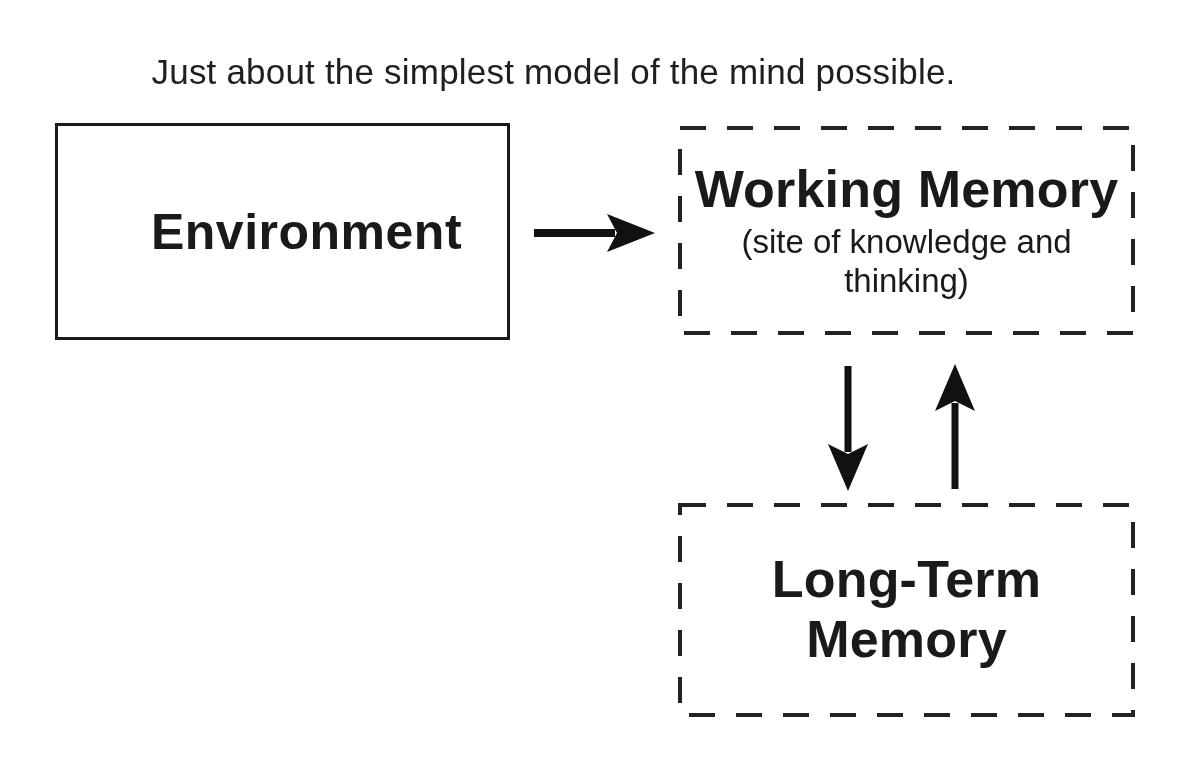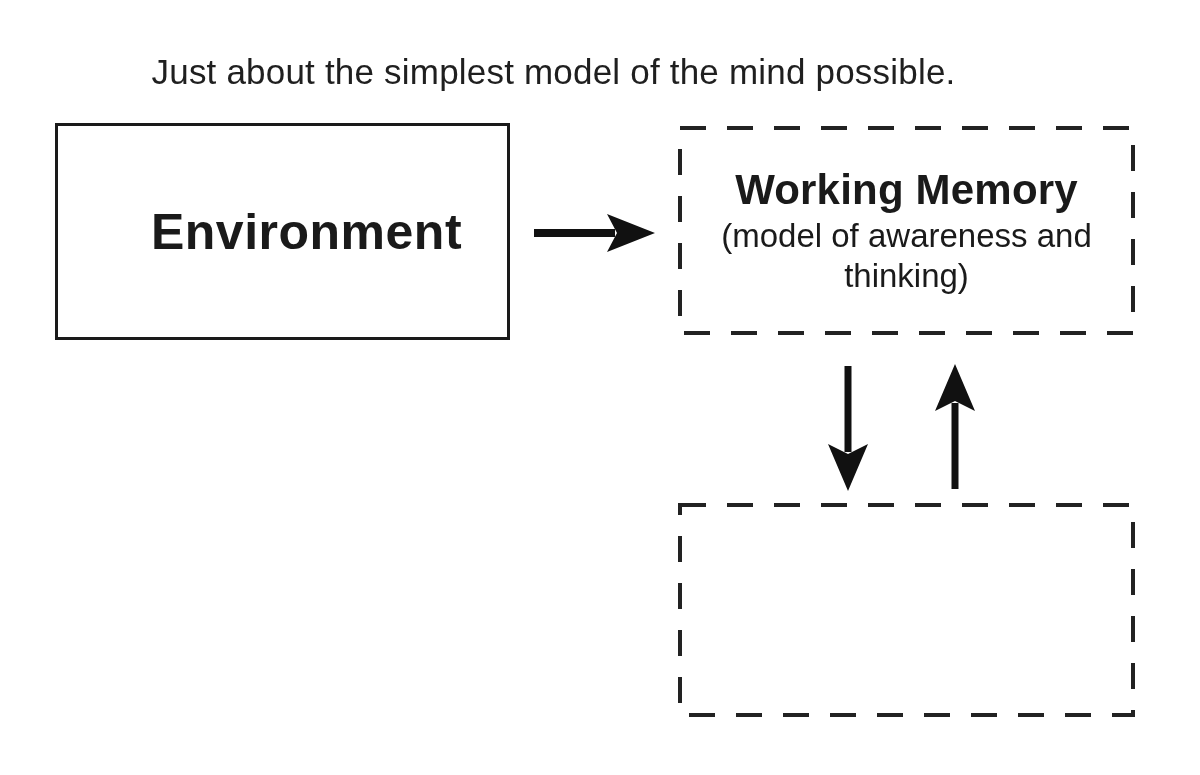--- a/index.html
+++ b/index.html
@@ -62,21 +62,21 @@
     top: 503px;
     width: 457px;
     height: 214px;
   }
   .dash-border {
     position: absolute;
     top: 0; left: 0;
   }
   .node-heading {
     position: relative;
-    font-size: 42px;
+    font-size: 52px;
     font-weight: 700;
     line-height: 1.15;
     letter-spacing: 0.2px;
     z-index: 1;
   }
   .node-subheading {
     position: relative;
     font-size: 33px;
     font-weight: 400;
     line-height: 1.2;
@@ -100,27 +100,28 @@
 
   <div class="node node-environment">
     <div class="node-label">Environment</div>
   </div>
 
   <div class="node node-dashed node-working-memory">
     <svg class="dash-border" width="457" height="209" aria-hidden="true">
       <rect x="2" y="2" width="453" height="205" fill="none" stroke="#222222" stroke-width="4" stroke-dasharray="26 21"></rect>
     </svg>
     <div class="node-heading">Working Memory</div>
-    <div class="node-subheading">(model of awareness and thinking)</div>
+    <div class="node-subheading">(site of knowledge and thinking)</div>
   </div>
 
   <div class="node node-dashed node-ltm">
     <svg class="dash-border" width="457" height="214" aria-hidden="true">
       <rect x="2" y="2" width="453" height="210" fill="none" stroke="#222222" stroke-width="4" stroke-dasharray="26 21"></rect>
     </svg>
+    <div class="node-heading">Long-Term Memory</div>
   </div>
 
   <svg class="arrow arrow-right" width="126" height="44" viewBox="0 0 126 44" aria-hidden="true">
     <line x1="3" y1="22" x2="84" y2="22" stroke="#111111" stroke-width="8"></line>
     <polygon points="76,3 124,22 76,41 86,22" fill="#111111"></polygon>
   </svg>
 
   <svg class="arrow arrow-down" width="52" height="129" viewBox="0 0 52 129" aria-hidden="true">
     <line x1="26" y1="2" x2="26" y2="88" stroke="#111111" stroke-width="7"></line>
     <polygon points="6,80 26,127 46,80 26,90" fill="#111111"></polygon>

